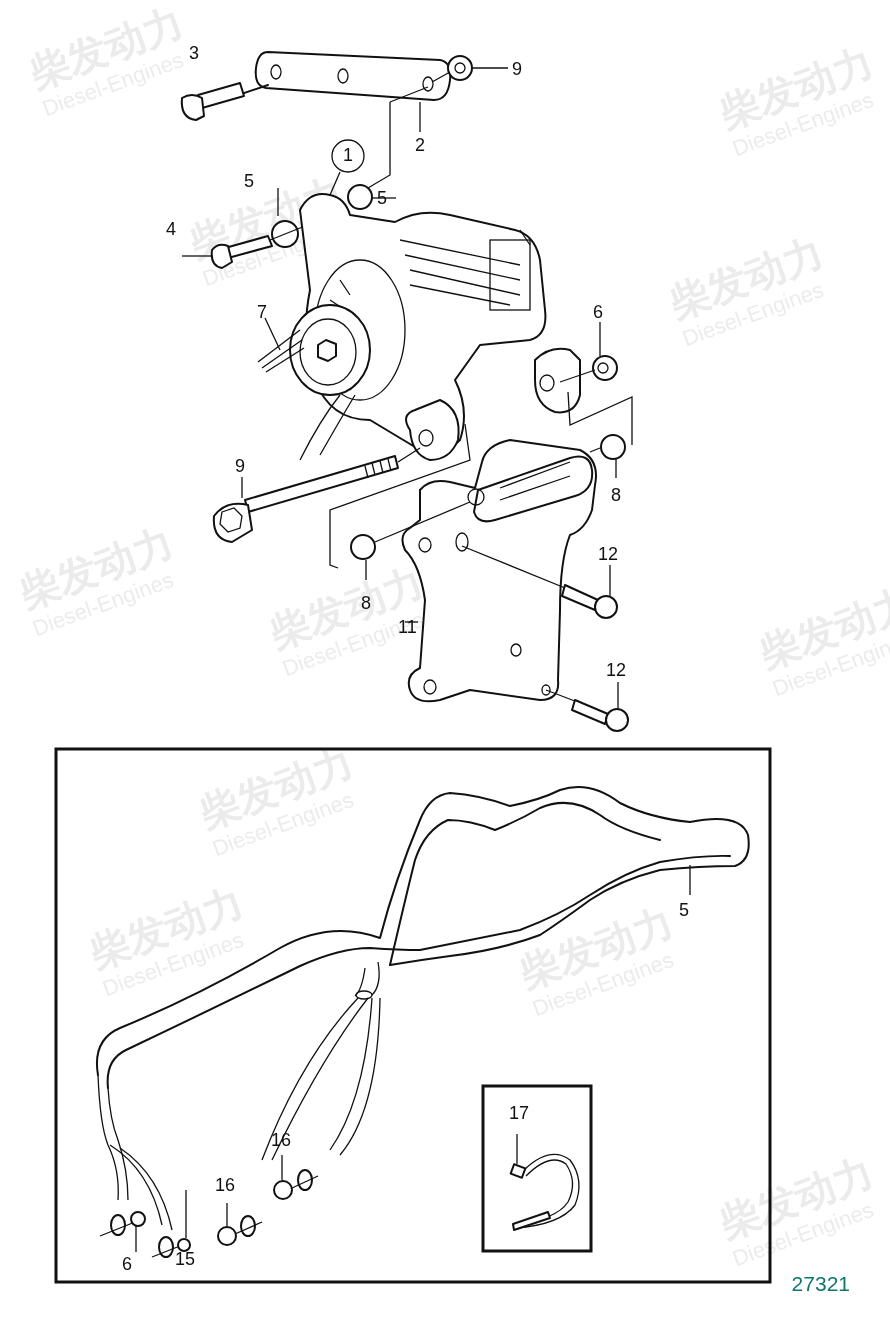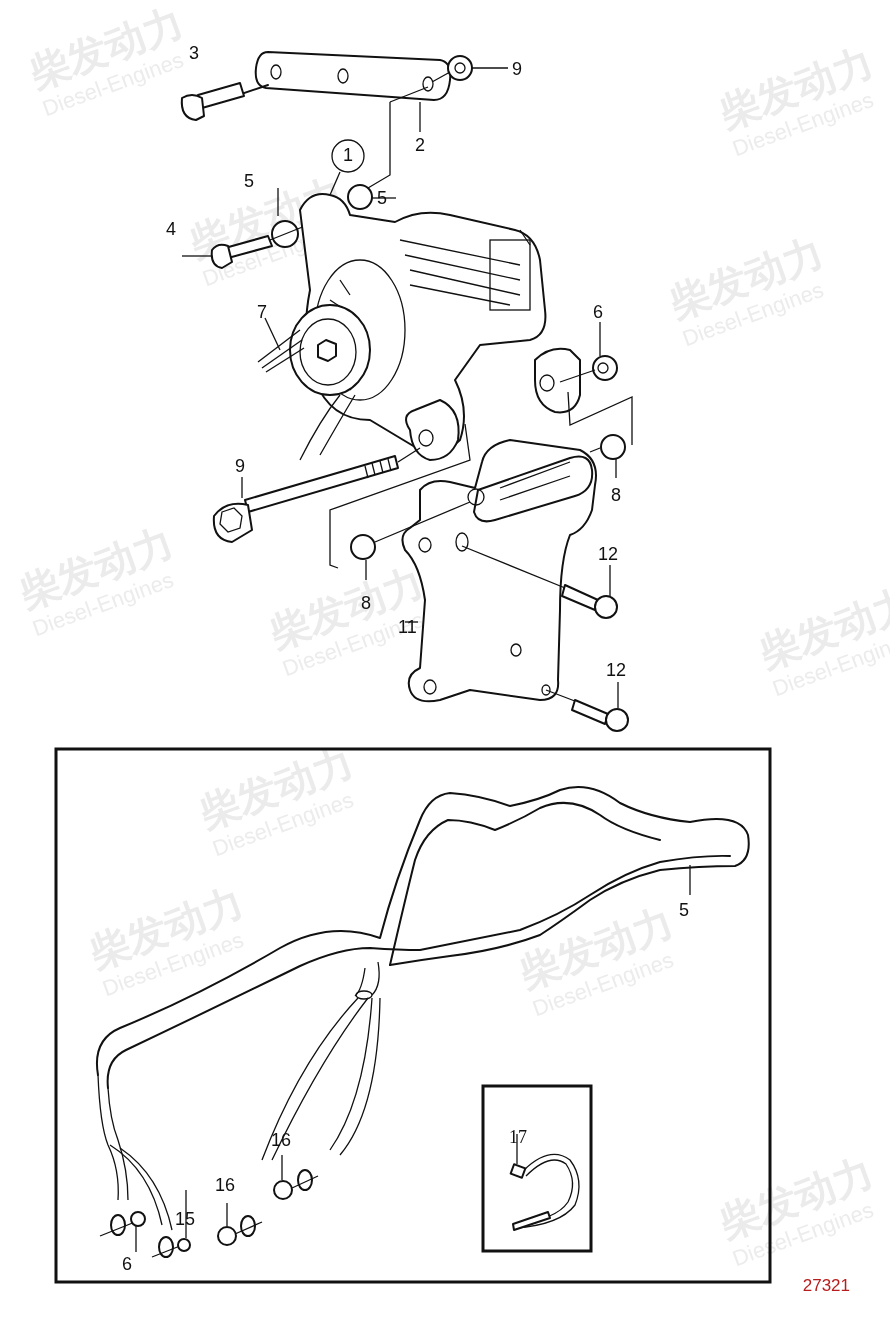--- a/index.html
+++ b/index.html
@@ -1,19 +1,19 @@
 <!DOCTYPE html>
 <html><head>
 <meta charset="utf-8">
 <style>
   html, body { margin:0; padding:0; background:#ffffff; }
   body { width:890px; height:1322px; position:relative; overflow:hidden; font-family:"Liberation Sans", sans-serif; }
   #canvas { position:absolute; left:0; top:0; width:890px; height:1322px; }
   .callout { position:absolute; font-family:"Liberation Sans", sans-serif; font-size:18px; color:#111; line-height:1; }
-  .figure-id { position:absolute; right:40px; bottom:26px; font-size:17px; color:#b91c1c; font-family:"Liberation Sans", sans-serif; }
+  .figure-id { position:absolute; right:40px; bottom:26px; font-size:21px; color:#0f766e; font-family:"Liberation Sans", sans-serif; }
   .wm { position:absolute; color:#e9e9e9; font-family:"Liberation Sans", sans-serif; transform:rotate(-20deg); white-space:nowrap; pointer-events:none; }
   .wm .cn { font-size:40px; font-weight:bold; display:block; color:#ebebeb; }
   .wm .en { font-size:22px; display:block; color:#ececec; margin-top:-4px; }
   svg .ln { fill:none; stroke:#111; stroke-width:2; stroke-linecap:round; stroke-linejoin:round; }
   svg .thin { fill:none; stroke:#111; stroke-width:1.3; }
   svg .part { fill:#fff; stroke:#111; stroke-width:2; stroke-linejoin:round; }
 </style>
 </head>
 <body>
 
@@ -252,20 +252,20 @@
   <span class="callout" style="left:257px;top:303px;">7</span>
   <span class="callout" style="left:593px;top:303px;">6</span>
   <span class="callout" style="left:235px;top:457px;">9</span>
   <span class="callout" style="left:611px;top:486px;">8</span>
   <span class="callout" style="left:598px;top:545px;">12</span>
   <span class="callout" style="left:361px;top:594px;">8</span>
   <span class="callout" style="left:366px;top:618px;margin-left:32px;">11</span>
   <span class="callout" style="left:606px;top:661px;">12</span>
 
   <span class="callout" style="left:679px;top:901px;">5</span>
-  <span class="callout" style="left:509px;top:1128px;font-family:Liberation Serif, serif;">17</span>
+  <span class="callout" style="left:509px;top:1104px;">17</span>
   <span class="callout" style="left:271px;top:1131px;">16</span>
   <span class="callout" style="left:215px;top:1176px;">16</span>
-  <span class="callout" style="left:175px;top:1210px;">15</span>
+  <span class="callout" style="left:175px;top:1250px;">15</span>
   <span class="callout" style="left:122px;top:1255px;">6</span>
 
   <span class="figure-id">27321</span>
 </div>
 
 </body></html>

